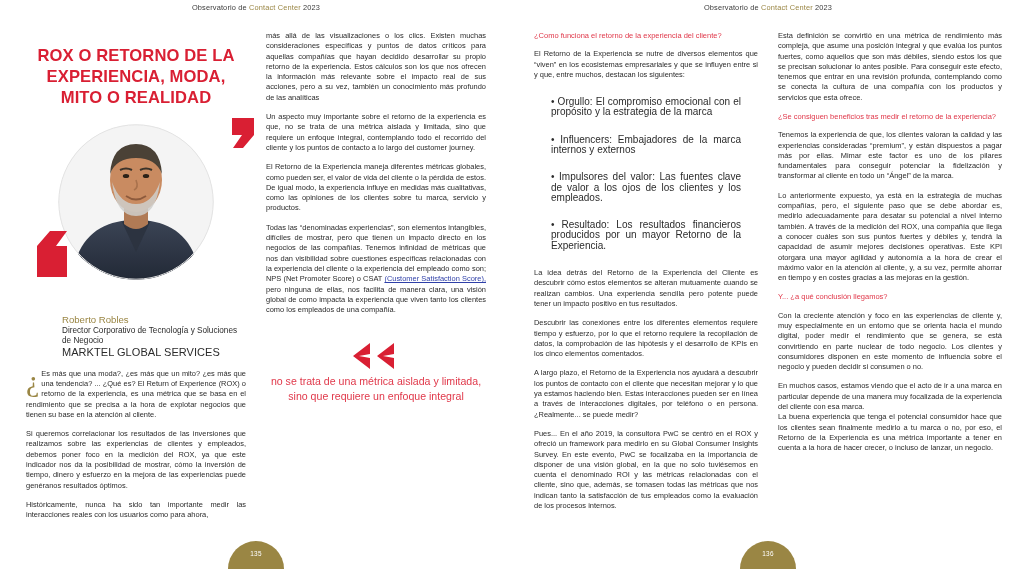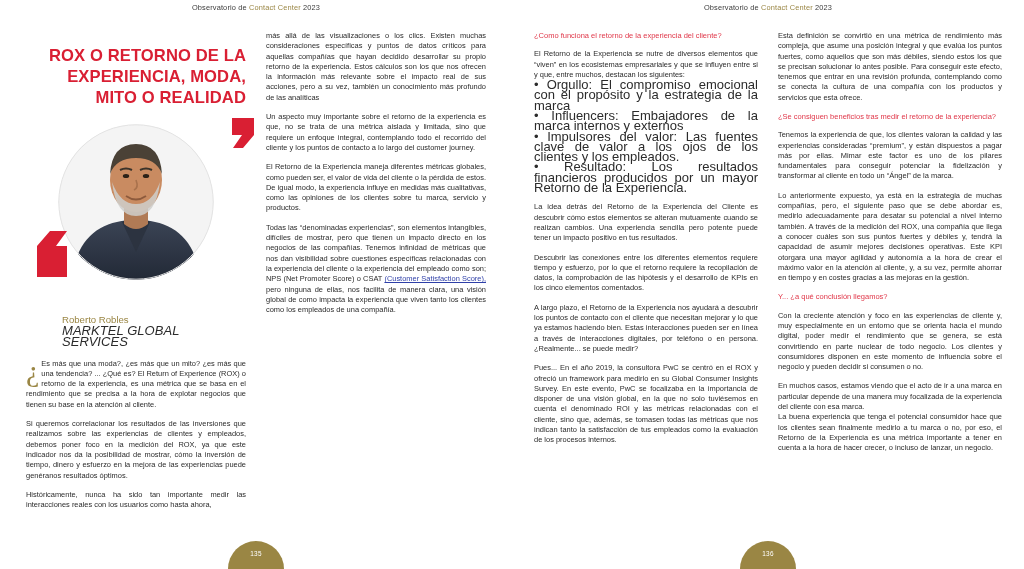--- a/index.html
+++ b/index.html
@@ -39,21 +39,21 @@
     line-height:10.3px;
     text-align:justify;
     color:#2b2b2b;
     hyphens:none;
   }
   p.tight{margin-bottom:0;}
 
   
   .art-title{
     margin:14px 0 0 0;
-    text-align:right;
+    text-align:center;
     color:#d91f33;
     font-size:16.6px;
     line-height:21px;
     font-weight:700;
     letter-spacing:.1px;
   }
 
   
   .portrait-wrap{position:relative;margin:16px auto 0 auto;width:214px;height:186px;}
   .portrait{
@@ -64,21 +64,21 @@
   .qmark{
     position:absolute;width:0;height:0;
   }
   .qmark-tr{right:13px;top:-6px;}
   .qmark-bl{left:8px;top:107px;}
   .qmark svg{display:block;}
 
   .byline{margin:4px 0 0 36px;}
   .byline .nm{color:#9a8644;font-size:9.6px;line-height:12px;}
   .byline .rl{color:#2b2b2b;font-size:8.2px;line-height:10.4px;}
-  .byline .co{color:#2b2b2b;font-size:13px;line-height:10.8px;letter-spacing:.05px;font-style:italic;}
+  .byline .co{color:#2b2b2b;font-size:11px;line-height:10.8px;letter-spacing:.05px;}
 
   
   .opener{position:relative;margin-top:11px;}
   .dropcap{
     float:left;color:#9a8644;font-size:30px;line-height:22px;
     font-family:"Liberation Serif", serif;
     margin:1px 2px 0 0;font-weight:400;
   }
 
   
@@ -86,22 +86,22 @@
     margin:0 0 8px 0;
     color:#e0384a;
     font-size:7.5px;line-height:10.2px;font-weight:400;
     text-align:left;
   }
   h3.shead.jst{text-align:justify;}
 
   
   ul.plain{margin:0 0 9px 0;padding:0;list-style:none;}
   ul.plain li{
-    font-size:13px;line-height:10.3px;text-align:justify;color:#2b2b2b;
-    margin:0;
+    font-size:10px;line-height:10.3px;text-align:justify;color:#2b2b2b;
+    margin:17px;
   }
 
   
   .pull{margin:28px 0 0 0;text-align:center;}
   .pull .bigq{display:block;margin:0 auto 5px auto;width:46px;}
   .pull .bigq svg{display:block;}
   .pull .qtext{
     color:#e0384a;font-size:10.6px;line-height:14.6px;text-align:center;
   }
 
@@ -184,37 +184,47 @@
 
           <div class="qmark qmark-bl">
             <svg width="30" height="46" viewBox="0 0 30 46" aria-hidden="true">
               <path d="M0 46 V15 L13 0 H30 L19 15 H30 V46 Z" fill="#d91f33"></path>
             </svg>
           </div>
         </div>
 
         <div class="byline">
           <div class="nm">Roberto Robles</div>
+          <div class="rl">Director Corporativo de Tecnología y Soluciones de Negocio</div>
           <div class="co">MARKTEL GLOBAL SERVICES</div>
         </div>
 
         <div class="opener">
           <span class="dropcap">¿</span>
           <p>Es más que una moda?, ¿es más que un mito? ¿es más que una tendencia? ... ¿Qué es? El Return of Experience (ROX) o retorno de la experiencia, es una métrica que se basa en el rendimiento que se precisa a la hora de explotar negocios que tienen su base en la atención al cliente.</p>
         </div>
         <p>Si queremos correlacionar los resultados de las inversiones que realizamos sobre las experiencias de clientes y empleados, debemos poner foco en la medición del ROX, ya que este indicador nos da la posibilidad de mostrar, cómo la inversión de tiempo, dinero y esfuerzo en la mejora de las experiencias puede genéranos resultados óptimos.</p>
-        <p>Históricamente, nunca ha sido tan importante medir las interacciones reales con los usuarios como hasta ahora,</p>
+        <p>Históricamente, nunca ha sido tan importante medir las interacciones reales con los usuarios como para ahora,</p>
       </div>
 
       <div class="col">
         <p>más allá de las visualizaciones o los clics. Existen muchas consideraciones específicas y puntos de datos críticos para aquellas compañías que hayan decidido desarrollar su propio retorno de la experiencia. Estos cálculos son los que nos ofrecen la información más relevante sobre el impacto real de sus acciones, pero a su vez, también un conocimiento más profundo de las analíticas</p>
         <p>Un aspecto muy importante sobre el retorno de la experiencia es que, no se trata de una métrica aislada y limitada, sino que requiere un enfoque integral, contemplando todo el recorrido del cliente y los puntos de contacto a lo largo del customer journey.</p>
         <p>El Retorno de la Experiencia maneja diferentes métricas globales, como pueden ser, el valor de vida del cliente o la pérdida de estos. De igual modo, la experiencia influye en medidas más cualitativas, como las opiniones de los clientes sobre tu marca, servicio y productos.</p>
         <p><span>Todas las “denominadas experiencias”, son elementos intangibles, difíciles de mostrar, pero que tienen un impacto directo en los negocios de las compañías. Tenemos infinidad de métricas que nos dan visibilidad sobre cuestiones específicas relacionadas con la experiencia del cliente o la experiencia del empleado como son; NPS (Net Promoter Score) o CSAT </span><a class="lnk" href="#">(Customer Satisfaction Score),</a><span> pero ninguna de ellas, nos facilita de manera clara, una visión global de como impacta la experiencia que viven tanto los clientes como los empleados de una compañía.</span></p>
 
+        <div class="pull">
+          <span class="bigq">
+            <svg width="46" height="26" viewBox="0 0 46 26" aria-hidden="true">
+              <path d="M0 13 L17 0 L17 11 L6 13 L17 15 L17 26 Z" fill="#d91f33"></path>
+              <path d="M24 13 L41 0 L41 11 L30 13 L41 15 L41 26 Z" fill="#d91f33"></path>
+            </svg>
+          </span>
+          <div class="qtext">no se trata de una métrica aislada y limitada, sino que requiere un enfoque integral</div>
+        </div>
       </div>
     </div>
 
     <div class="folio-holder">
       <div class="folio">135</div>
     </div>
   </div>
 
   <div class="page right">
 

